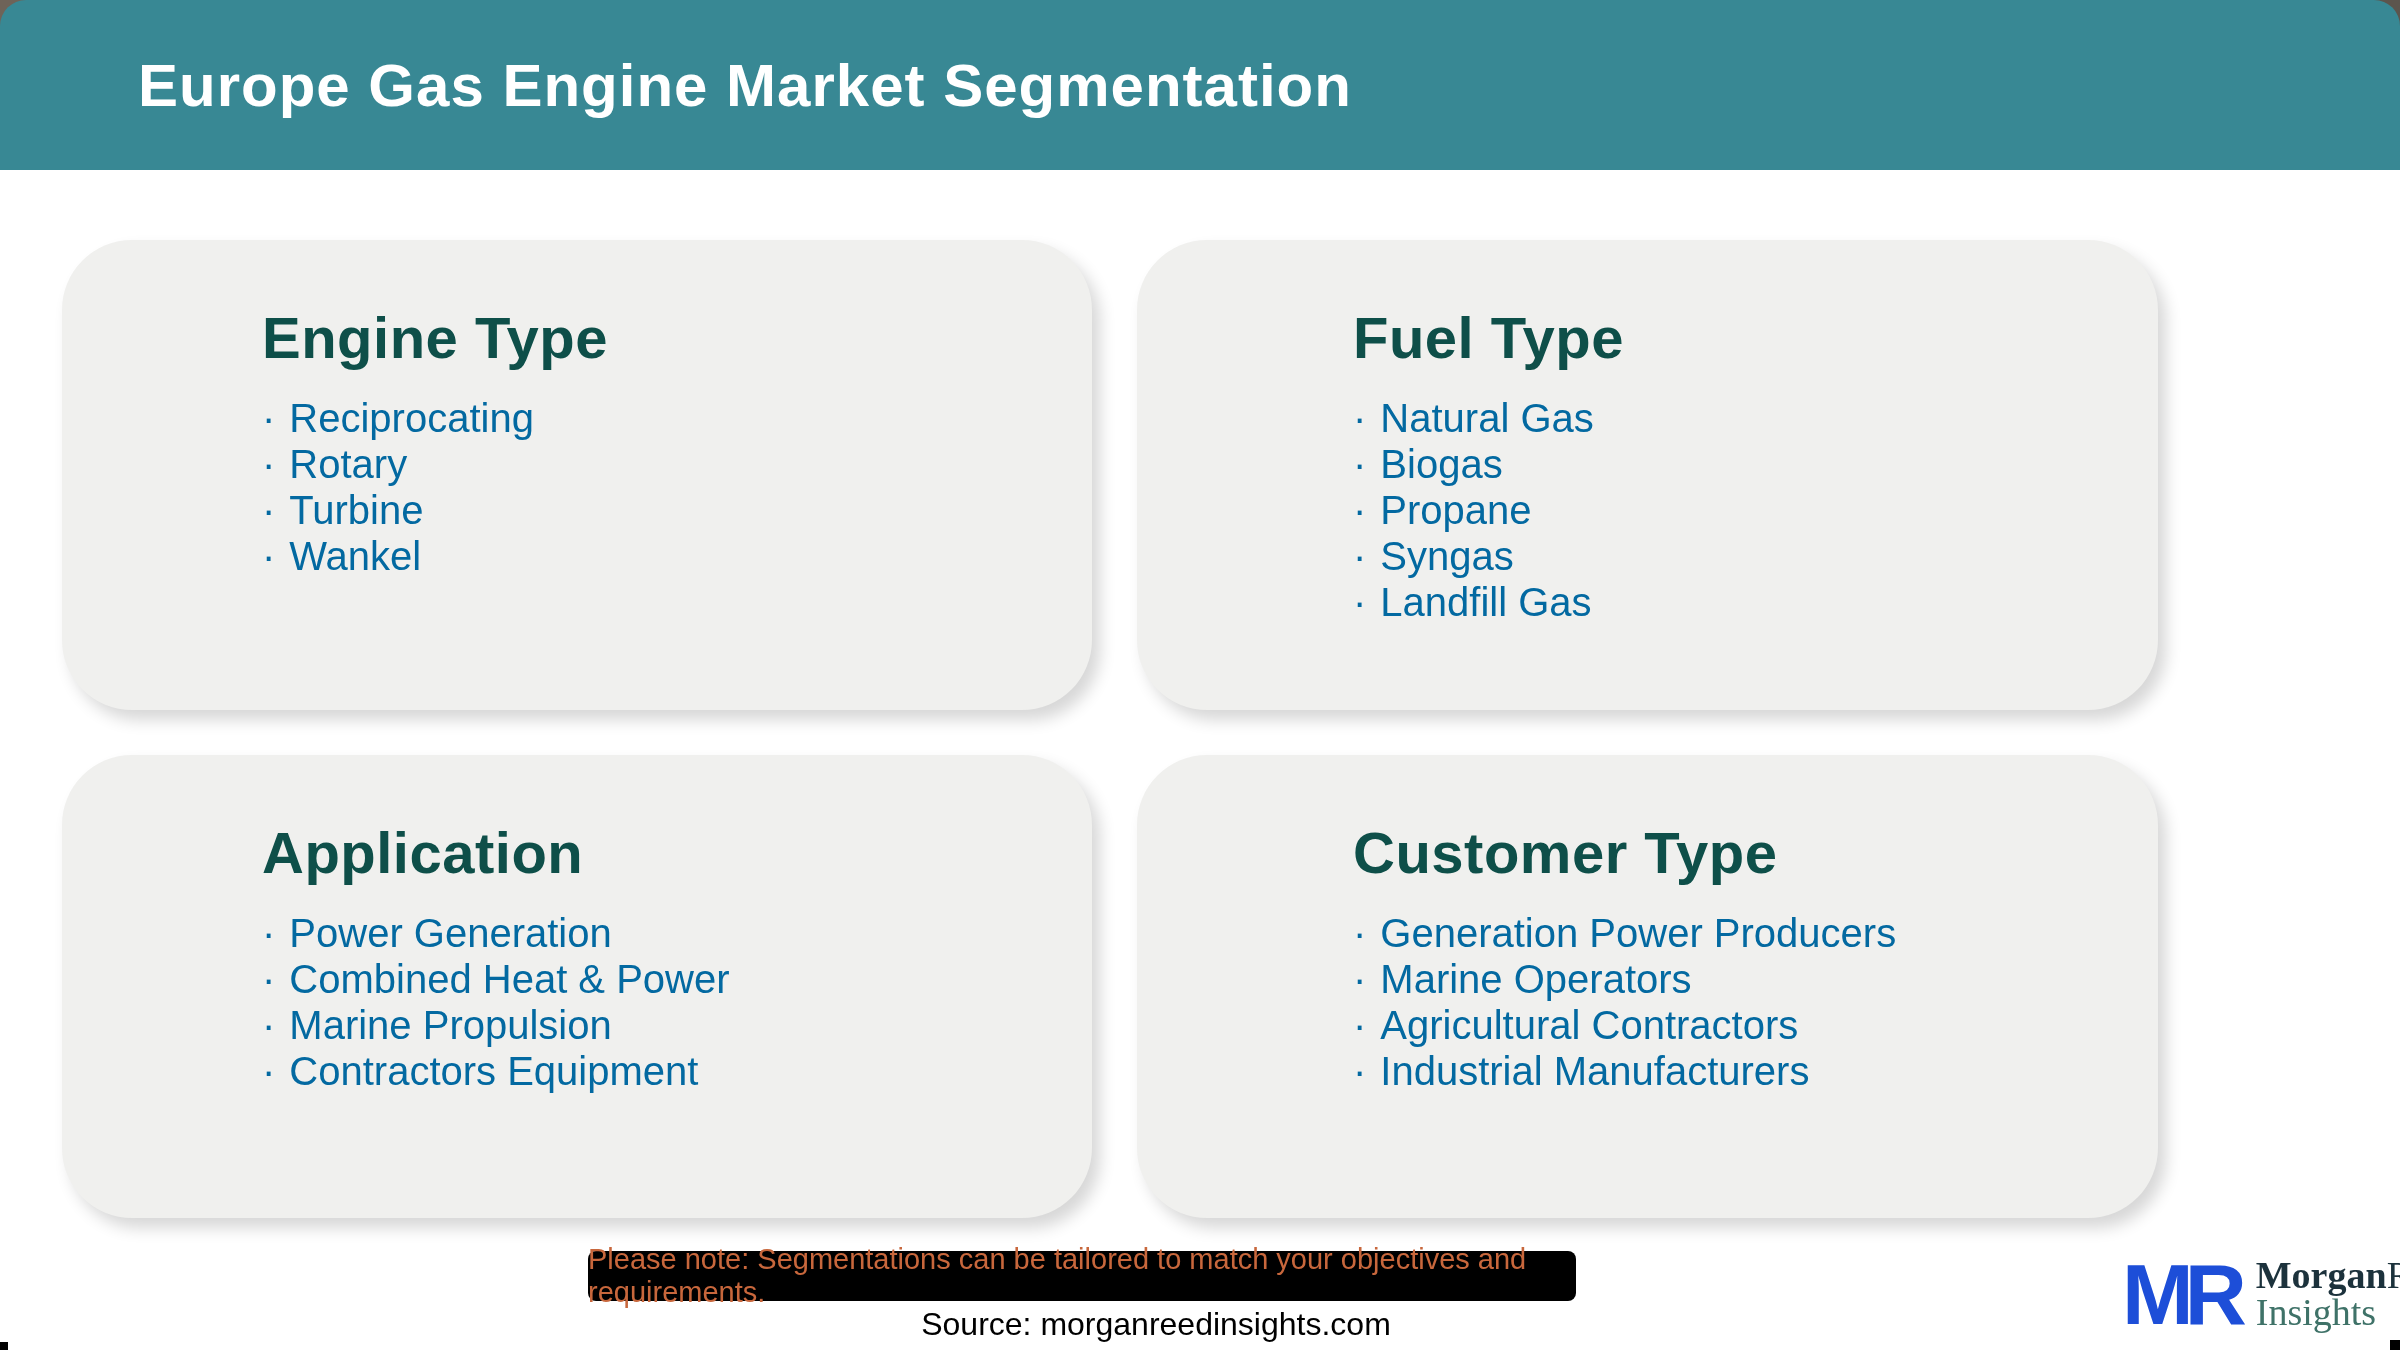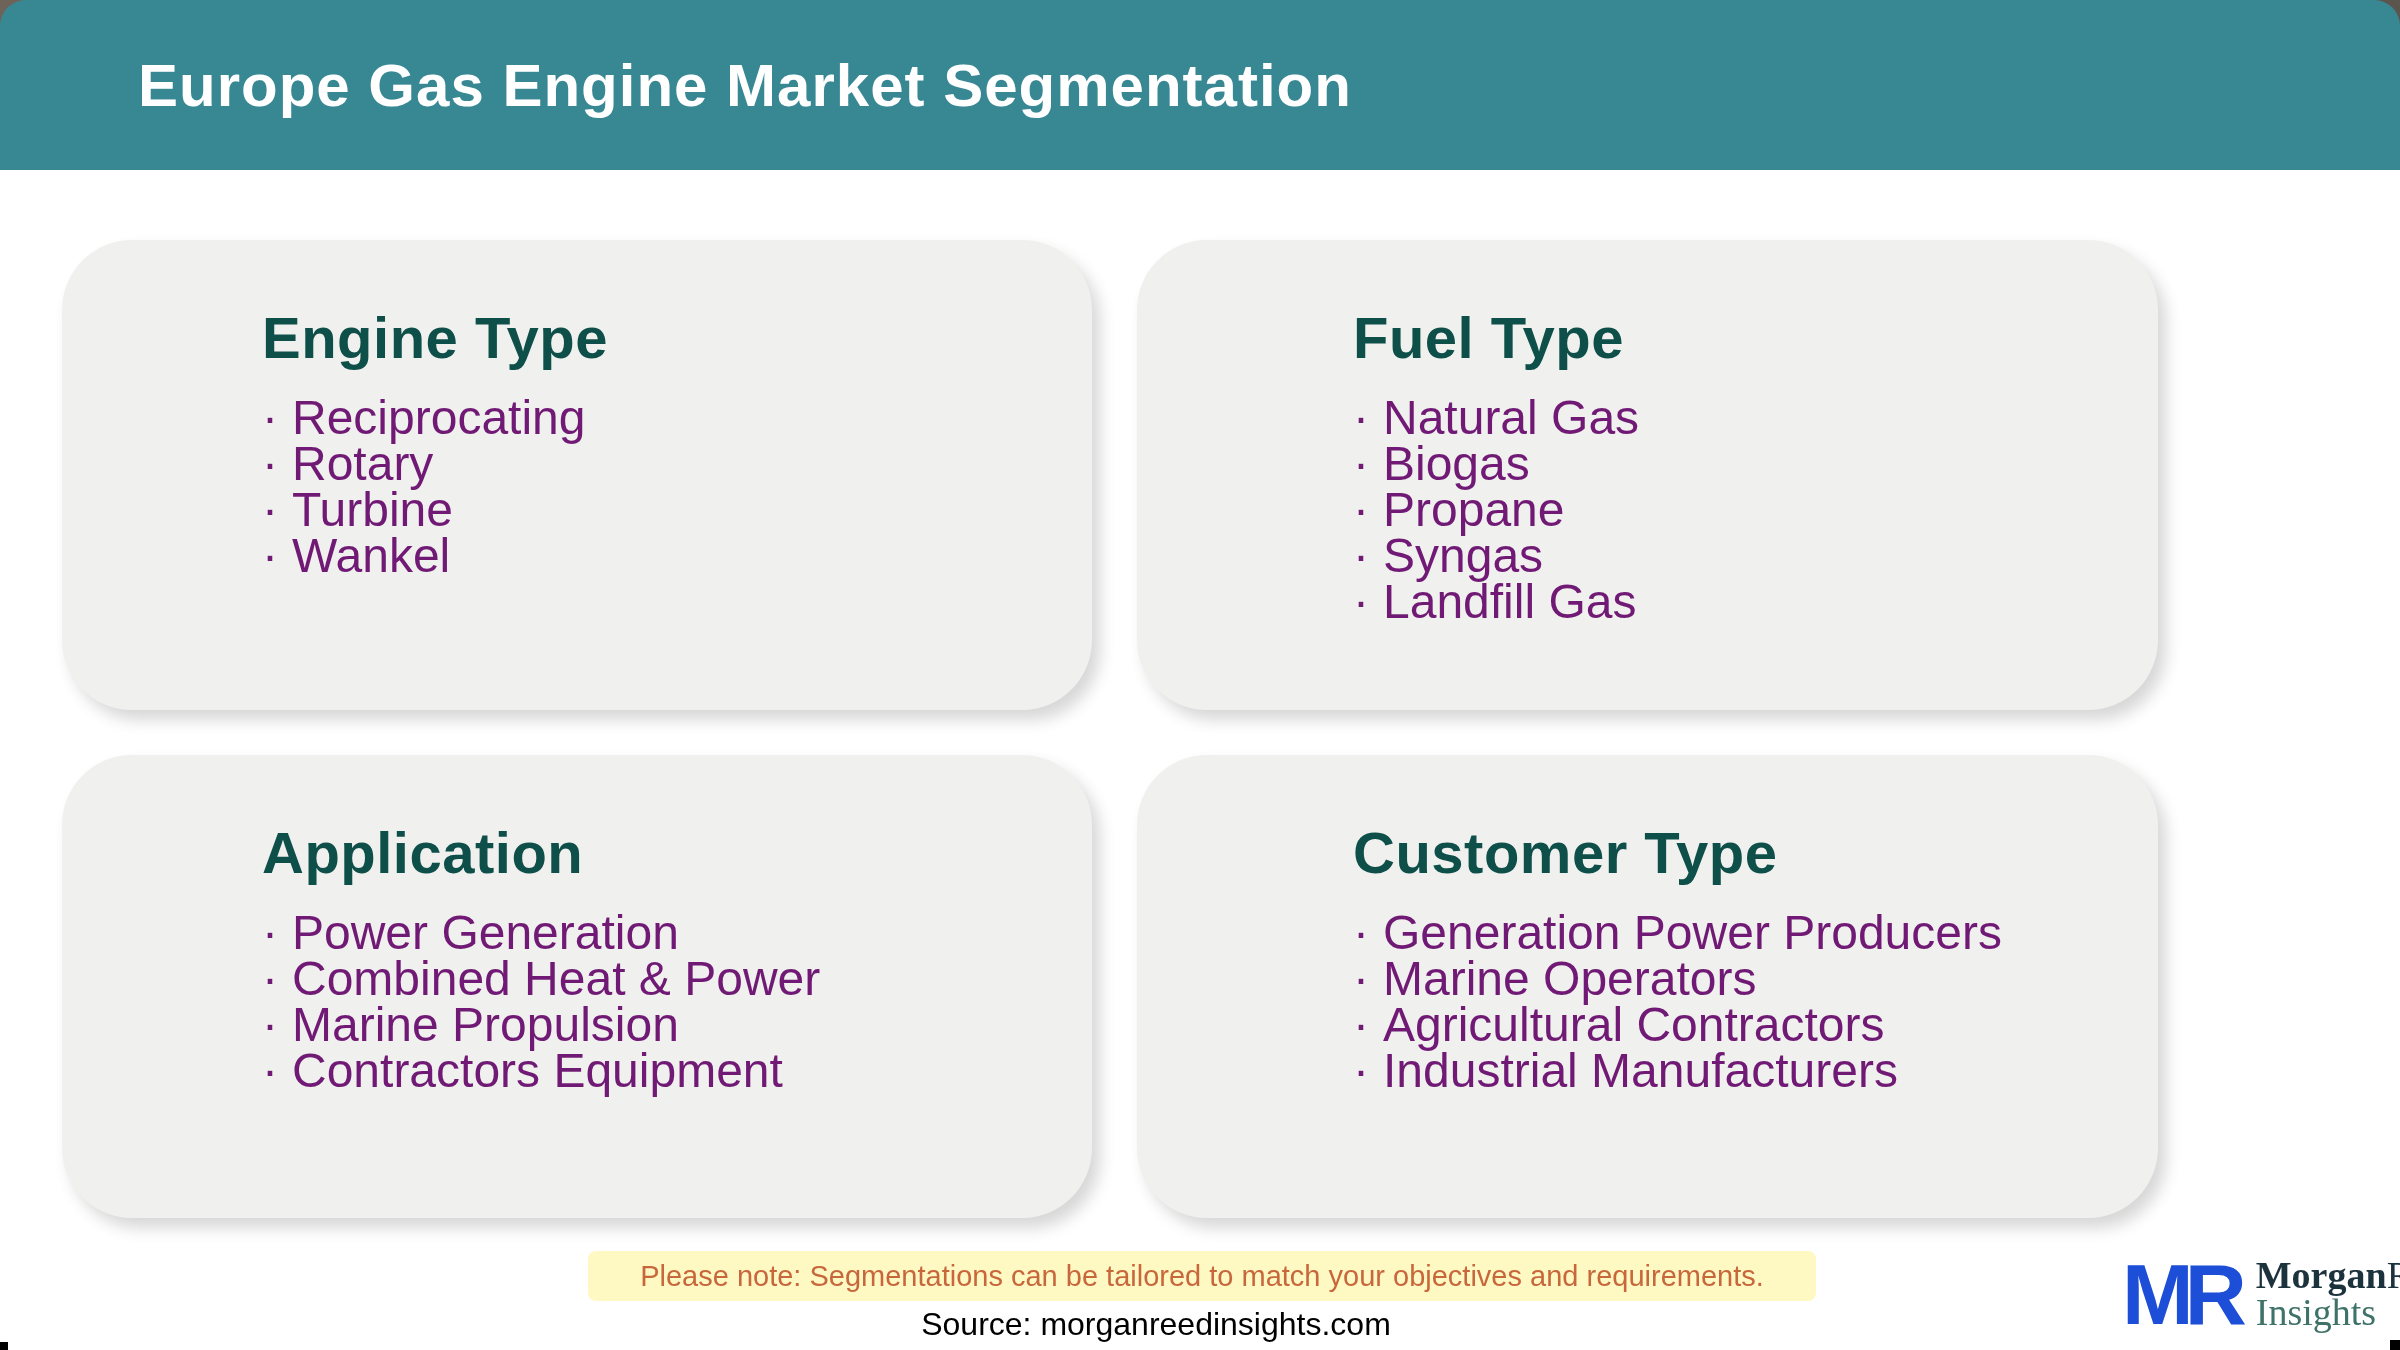--- a/index.html
+++ b/index.html
@@ -50,30 +50,30 @@
   .card.col2 { padding-left: 216px; }
   .card h2 {
     font-size: 58px;
     font-weight: 700;
     color: #0e4f49;
     letter-spacing: 0.5px;
     margin-bottom: 24px;
   }
   .card ul {
     list-style: none;
-    font-size: 48px;
+    font-size: 40px;
     line-height: 46px;
-    color: #701a75;
+    color: #0369a1;
   }
   .card li::before { content: "\00B7"; margin-right: 14px; }
 
   .notebar {
     position: absolute; top: 1251px; left: 588px;
-    width: 1228px; height: 50px;
-    background: #fef9c3;
+    width: 988px; height: 50px;
+    background: #000000;
     border-radius: 8px;
     display: flex; align-items: center; justify-content: center;
   }
   .notebar span { color: #c8673c; font-size: 29px; }
 
   .source {
     position: absolute; top: 1306px; left: 4px;
     width: 2304px;
     text-align: center;
     font-size: 32px;

